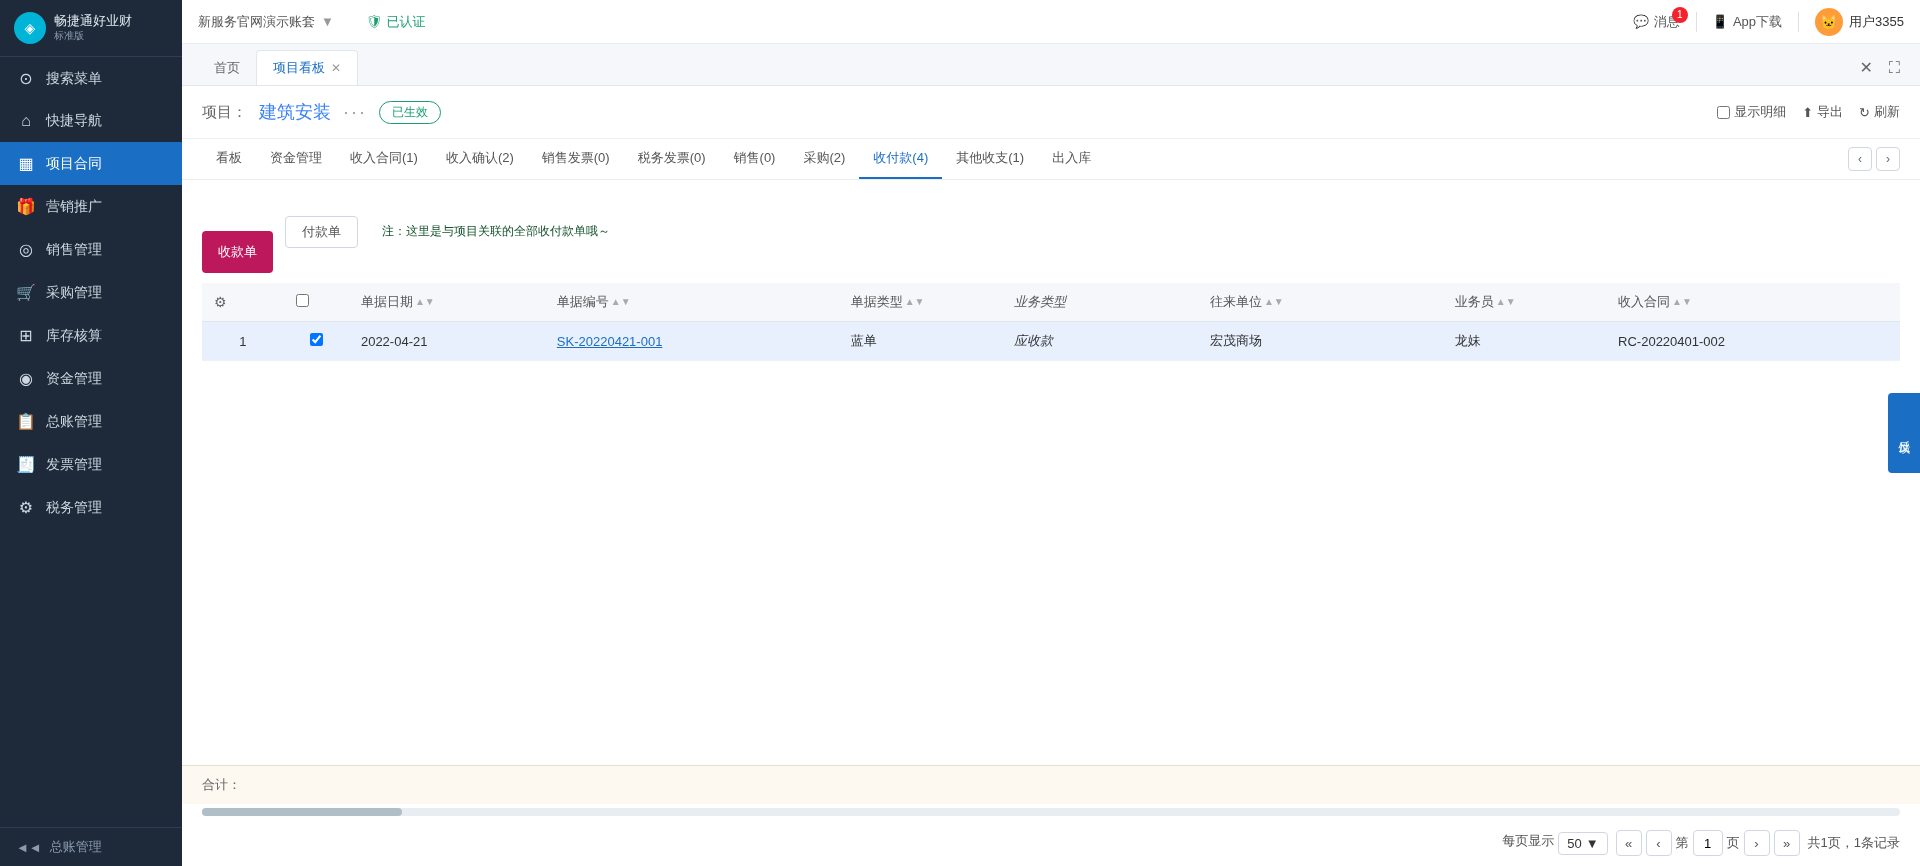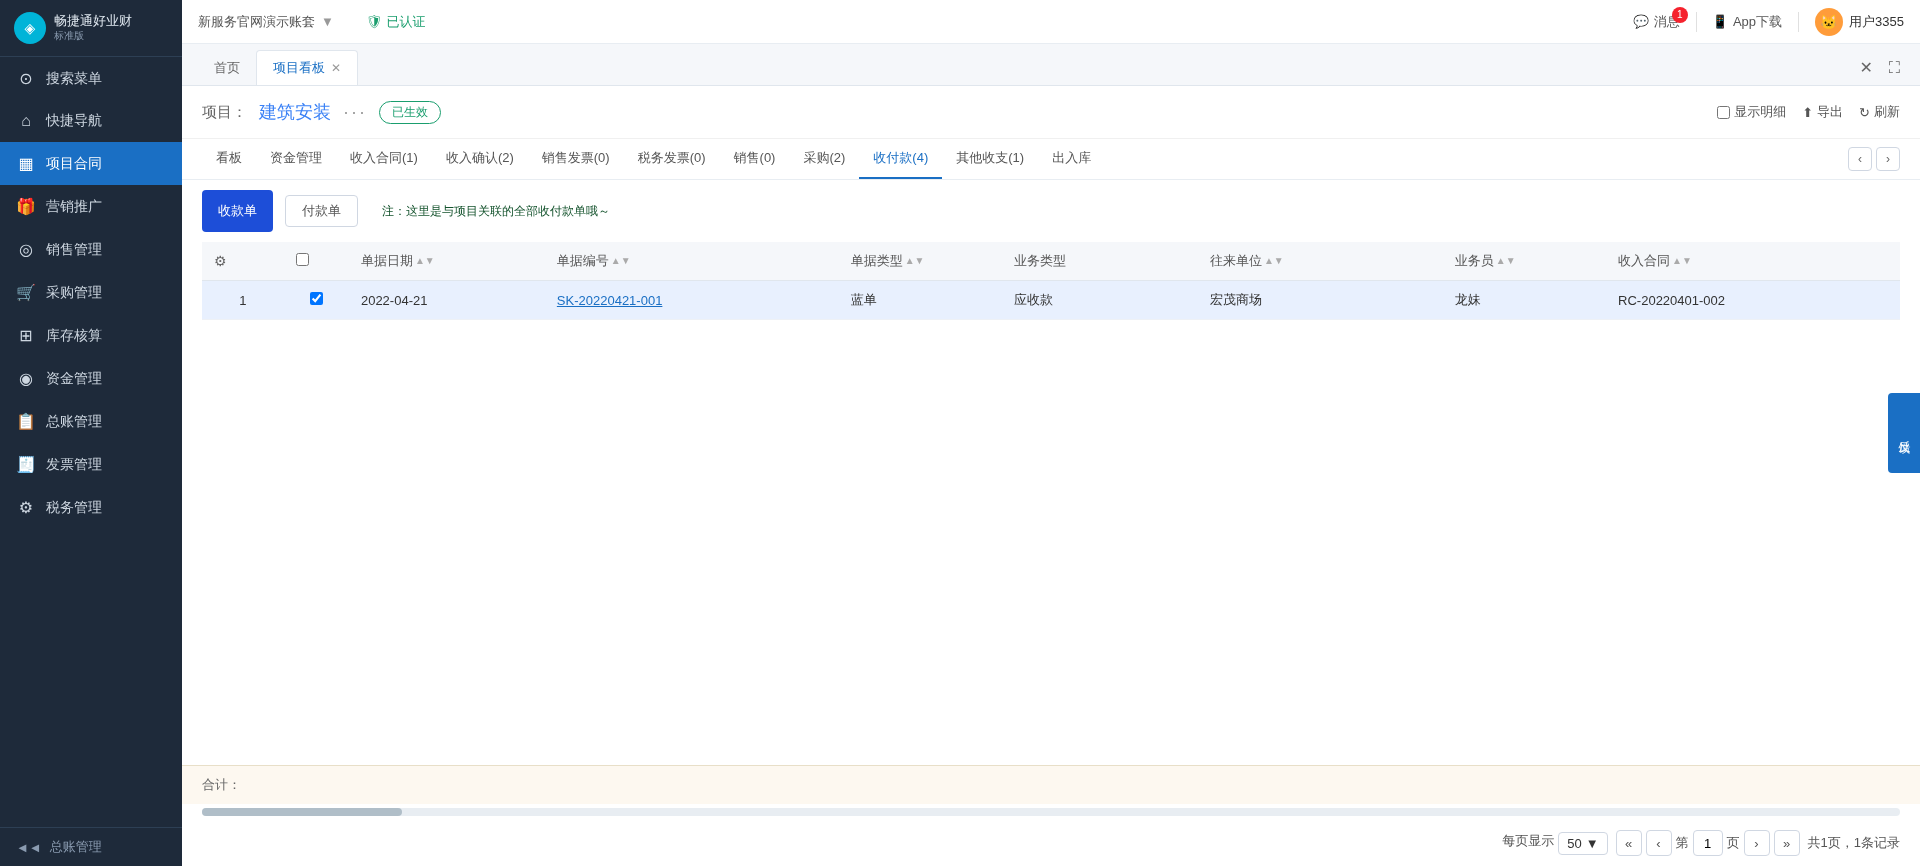--- a/index.html
+++ b/index.html
@@ -55,36 +55,36 @@
     
     .subtabs { display: flex; align-items: center; border-bottom: 1px solid #e8edf2; padding: 0 20px; flex-shrink: 0; overflow-x: auto; }
     .subtabs::-webkit-scrollbar { height: 0; }
     .subtab { padding: 10px 14px; cursor: pointer; color: #555; font-size: 13px; white-space: nowrap; border-bottom: 2px solid transparent; }
     .subtab.active { color: #1a6fc4; border-bottom: 2px solid #1a6fc4; font-weight: 500; }
     .subtab-nav { display: flex; align-items: center; margin-left: auto; gap: 4px; }
     .subtab-nav-btn { width: 24px; height: 24px; border: 1px solid #d0d7e2; border-radius: 4px; display: flex; align-items: center; justify-content: center; cursor: pointer; color: #666; font-size: 12px; background: white; }
 
     
     .filterbar { display: flex; align-items: center; padding: 10px 20px; gap: 12px; flex-shrink: 0; }
-    .btn-primary { background: #1d4ed8; color: white; border: none; border-radius: 4px; padding: 12px 16px; cursor: pointer; font-size: 13px; }
+    .btn-primary { background: #be185d; color: white; border: none; border-radius: 4px; padding: 12px 16px; cursor: pointer; font-size: 13px; margin-top: 41px; }
     .btn-default { background: white; color: #555; border: 1px solid #d0d7e2; border-radius: 4px; padding: 6px 16px; cursor: pointer; font-size: 13px; }
     .filter-note { color: #14532d; font-size: 12px; margin-left: 12px; }
 
     
     .table-wrapper { flex: 1; overflow: auto; padding: 0 20px; }
     .data-table { width: 100%; border-collapse: collapse; }
     .data-table th { background: #f5f7fa; padding: 10px 12px; text-align: left; font-weight: 500; color: #555; font-size: 13px; border-bottom: 1px solid #e0e6ed; white-space: nowrap; }
     .data-table td { padding: 10px 12px; border-bottom: 1px solid #eef1f6; font-size: 13px; color: #333; }
     .data-table tr.selected td { background: #e8f0fe; }
     .col-num { width: 50px; text-align: center; }
     .col-check { width: 40px; text-align: center; }
     .col-date { width: 120px; }
     .col-code { width: 180px; }
     .col-type { width: 100px; }
-    .col-biz { width: 120px; }
+    .col-biz { width: 120px; font-style: italic; }
     .col-partner { width: 150px; }
     .col-salesman { width: 100px; }
     .col-contract { width: 180px; }
     .link-text { color: #1a6fc4; cursor: pointer; text-decoration: underline; }
     .th-sort { display: flex; align-items: center; gap: 2px; cursor: pointer; }
     .sort-icon { color: #aaa; font-size: 10px; display: flex; flex-direction: column; line-height: 1; }
     .gear-th { color: #666; cursor: pointer; font-size: 14px; }
 
     
     .table-footer { background: #fdf8f0; border-top: 1px solid #e8dfc8; padding: 10px 20px; font-size: 13px; color: #666; flex-shrink: 0; }

